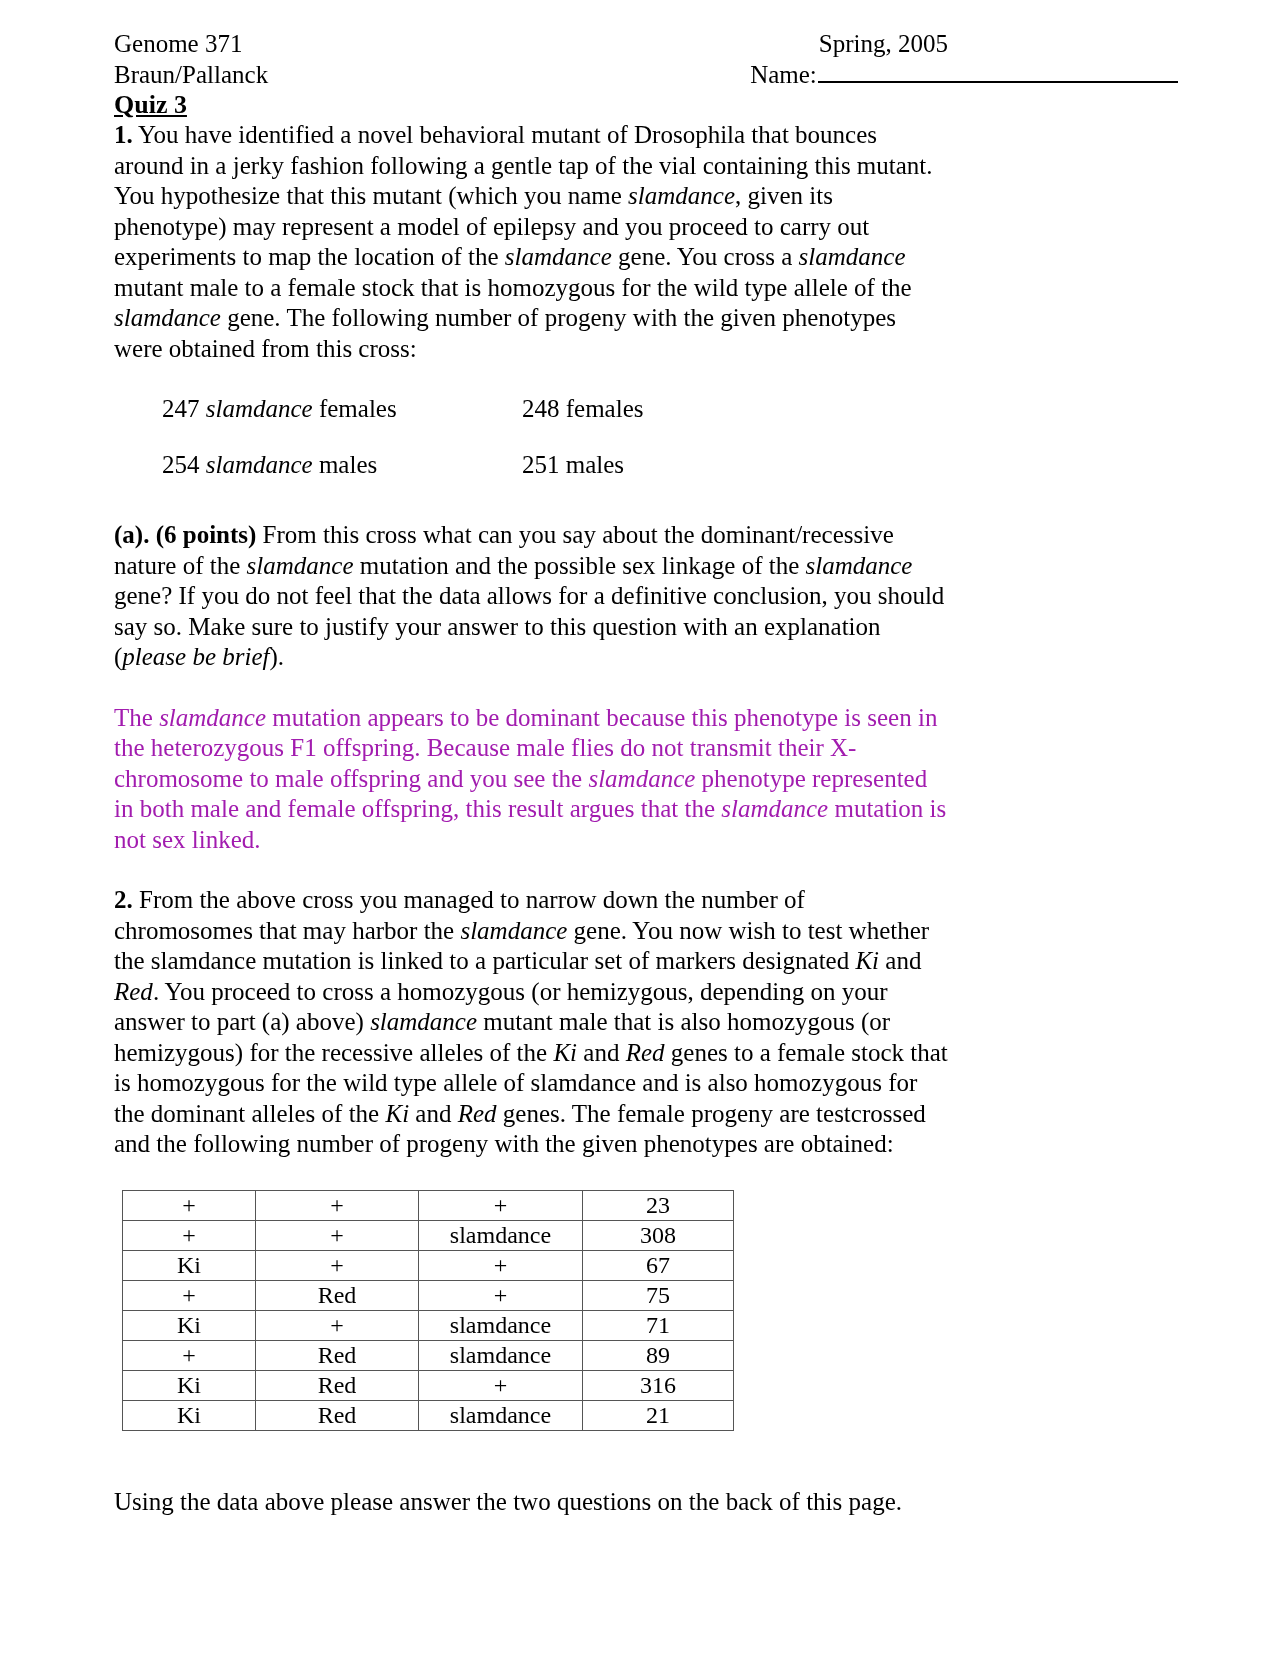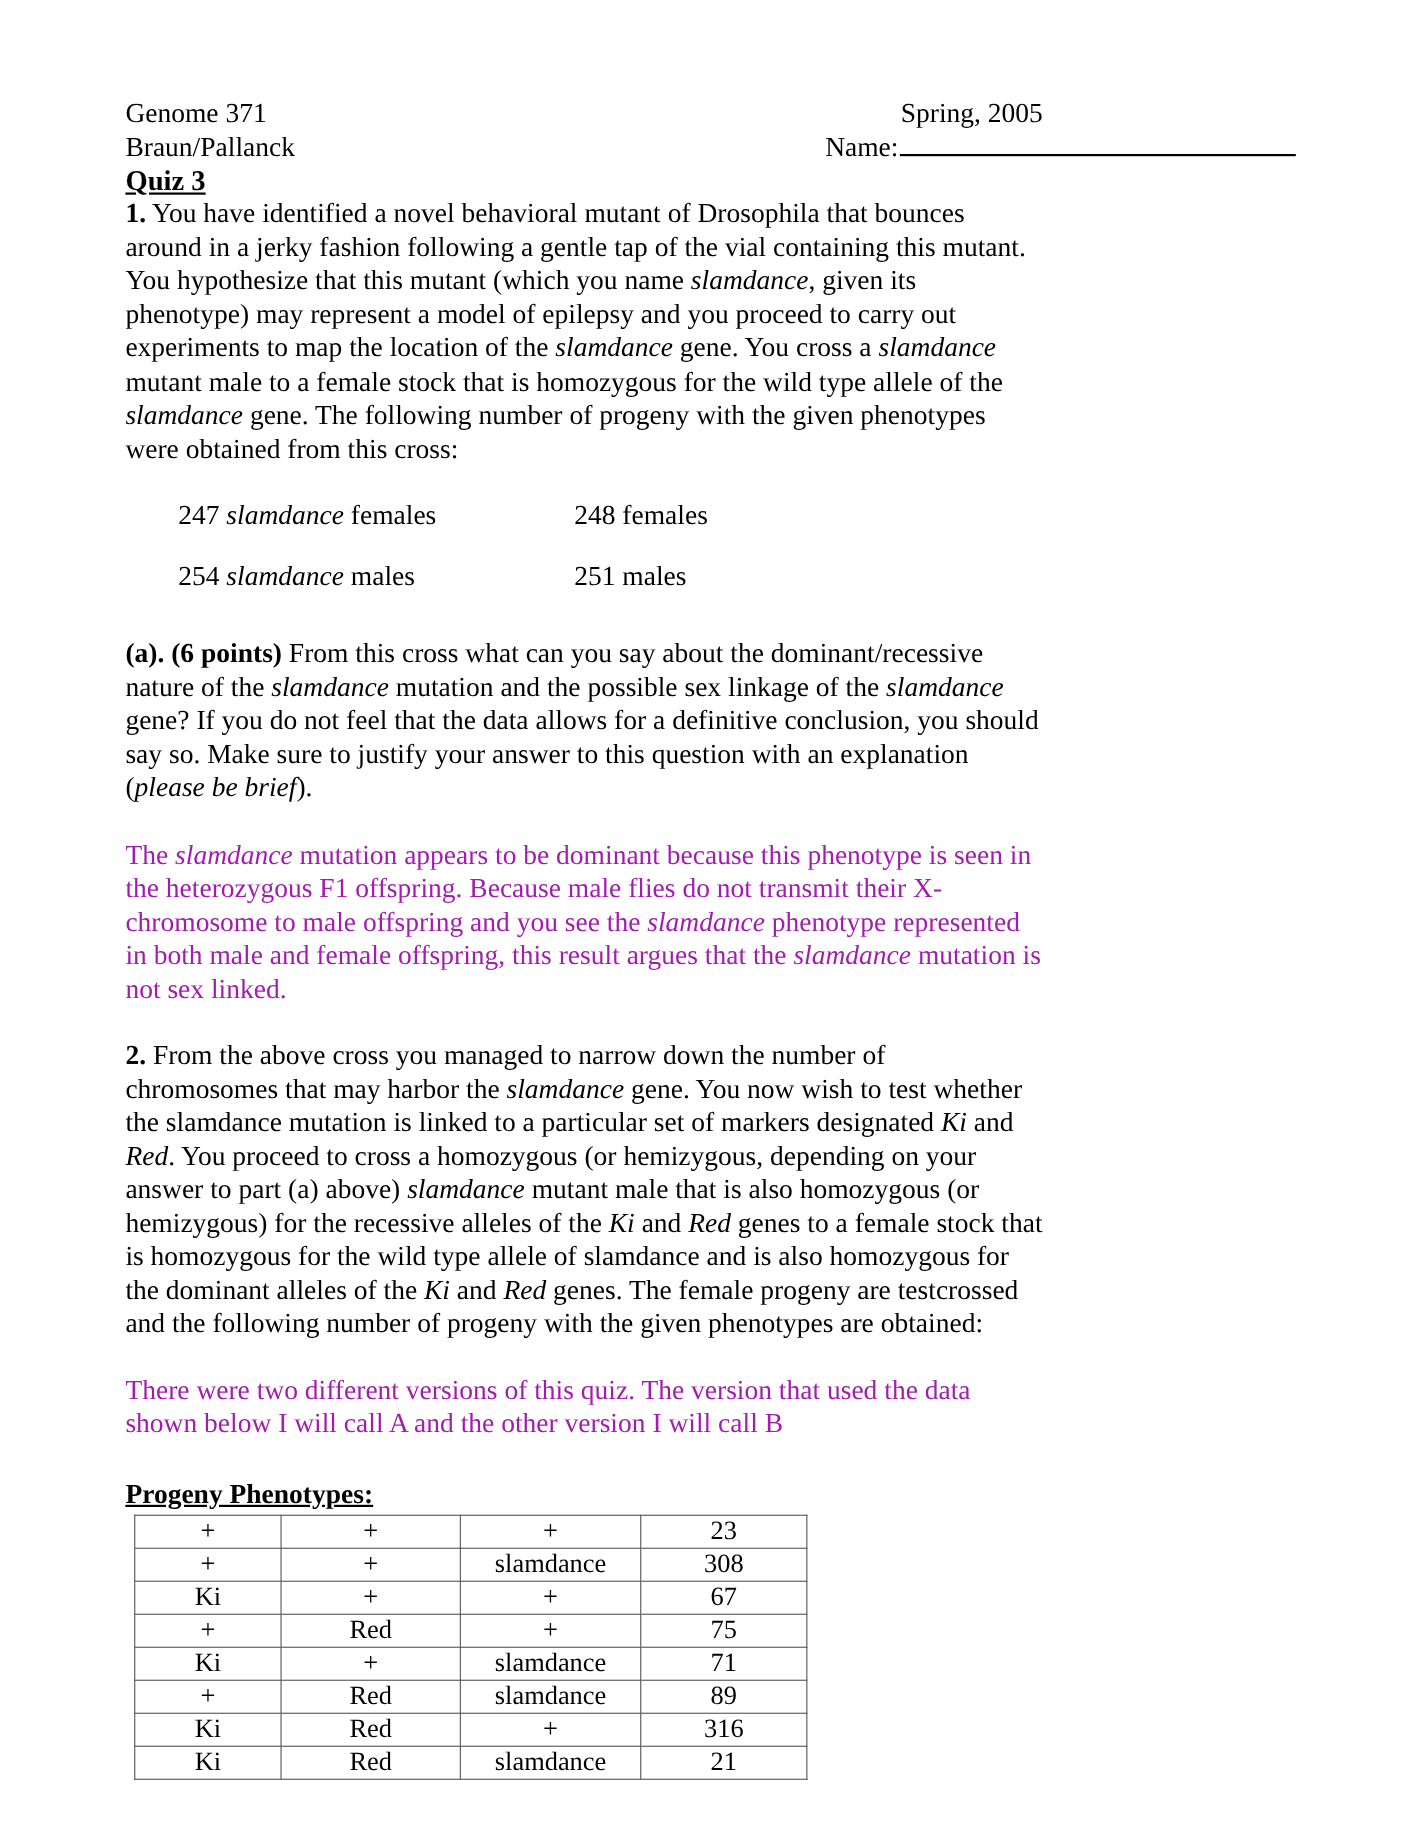--- a/index.html
+++ b/index.html
@@ -9,21 +9,21 @@
   }
   body {
     width: 1280px;
     height: 1656px;
     font-family: "Liberation Serif", "DejaVu Serif", serif;
     color: #000000;
     position: relative;
     overflow: hidden;
   }
   .page {
-    padding: 88px 112px 0 114px;
+    padding: 28px 112px 0 114px;
     box-sizing: border-box;
     width: 1060px;
     height: 1656px;
   }
   
   .header {
     font-size: 25px;
     line-height: 31px;
   }
   .header-row {
@@ -155,23 +155,21 @@
   <div class="gap-md"></div>
 
   <p class="body blue"><span>The </span><span class="it">slamdance</span><span> mutation appears to be dominant because this phenotype is seen in the heterozygous F1 offspring.  Because male flies do not transmit their X-chromosome to male offspring and you see the </span><span class="it">slamdance</span><span> phenotype represented in both male and female offspring, this result argues that the </span><span class="it">slamdance</span><span> mutation is not sex linked.</span></p>
 
   <div class="gap-md"></div>
 
   <p class="body"><span class="q-num">2.</span><span>  From the above cross you managed to narrow down the number of chromosomes that may harbor the </span><span class="it">slamdance</span><span> gene.  You now wish to test whether the slamdance mutation is linked to a particular set of markers designated </span><span class="it">Ki</span><span> and </span><span class="it">Red</span><span>.  You proceed to cross a homozygous (or hemizygous, depending on your answer to part (a) above) </span><span class="it">slamdance</span><span> mutant male that is also homozygous (or hemizygous) for the recessive alleles of the </span><span class="it">Ki</span><span> and </span><span class="it">Red</span><span> genes to a female stock that is homozygous for the wild type allele of slamdance and is also homozygous for the dominant alleles of the </span><span class="it">Ki</span><span> and </span><span class="it">Red</span><span> genes.  The female progeny are testcrossed and the following number of progeny with the given phenotypes are obtained:</span></p>
 
   <div class="gap-md"></div>
 
-  <p class="body blue">There were two different versions of this quiz.  The version that used the data shown below I will call A and the other version I will call B</p>
-
-  <div class="table-caption">Progeny Phenotypes:</div>
+
   <table class="progeny">
     <tbody>
       <tr>
         <td class="c0">+</td>
         <td class="c1">+</td>
         <td class="c2">+</td>
         <td class="c3">23</td>
       </tr>
       <tr>
         <td class="c0">+</td>

